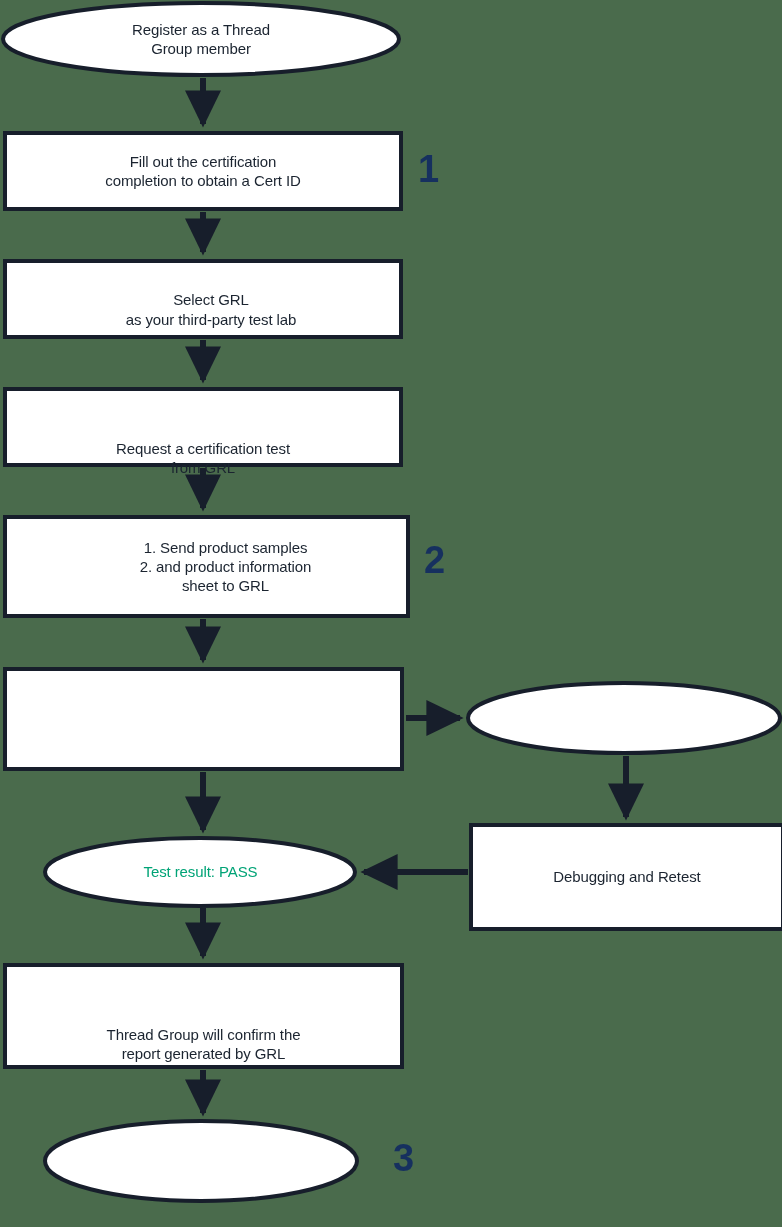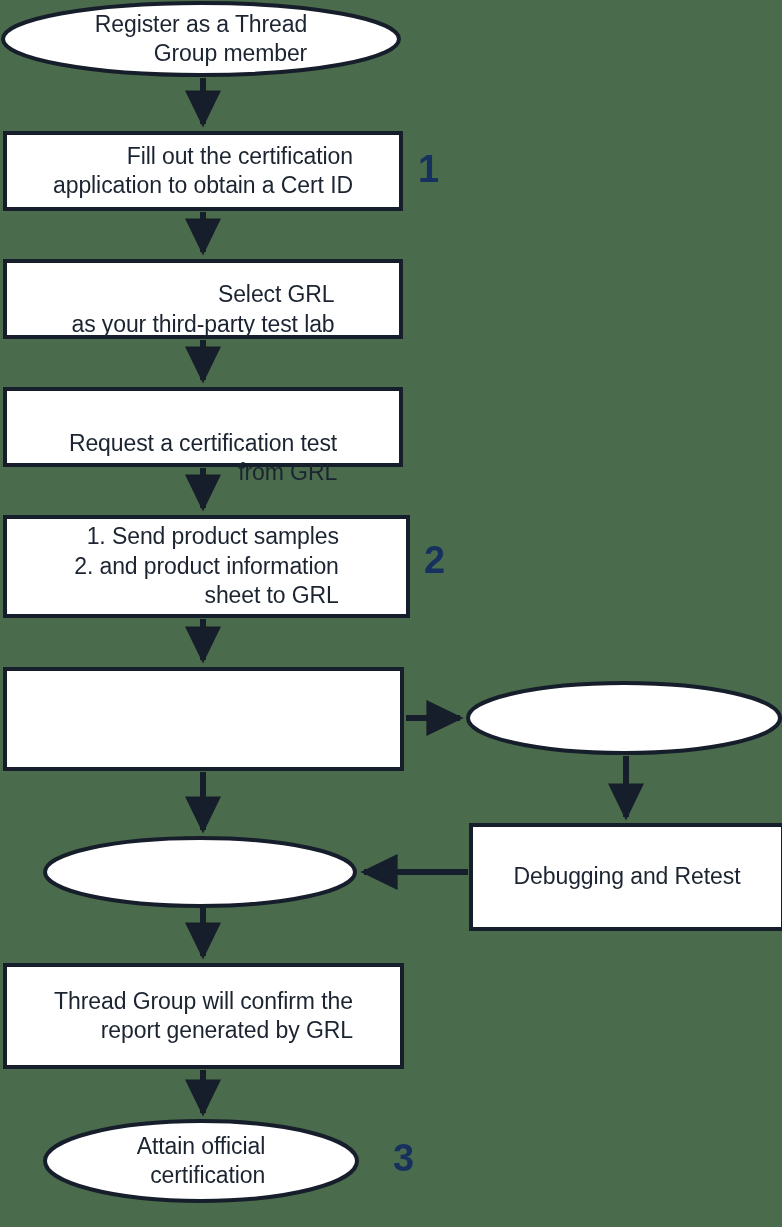--- a/index.html
+++ b/index.html
@@ -25,23 +25,23 @@
     top: 0;
     left: 0;
     width: 782px;
     height: 1227px;
   }
   .node-label {
     position: absolute;
     display: flex;
     align-items: center;
     justify-content: center;
-    text-align: right;
+    text-align: center;
     color: #1B2430;
-    font-size: 23px;
+    font-size: 15px;
     line-height: 1.28;
     letter-spacing: -0.1px;
     white-space: pre-line;
     pointer-events: none;
   }
   .node-label.pass-text { color: #00A376; }
   .node-label.fail-text { color: #ffffff; }
   .step-number {
     position: absolute;
     color: #16305F;
@@ -113,43 +113,42 @@
       <line x1="406" y1="718" x2="460" y2="718"></line>
       <line x1="626" y1="756" x2="626" y2="817"></line>
       <line x1="468" y1="872" x2="364" y2="872"></line>
     </g>
   </svg>
 
   <div class="node-label" style="left:3px; top:3px; width:396px; height:72px;">Register as a Thread
 Group member</div>
 
   <div class="node-label" style="left:4px; top:132px; width:398px; height:78px;">Fill out the certification
-application to obtain a Cert ID</div>
+completion to obtain a Cert ID</div>
 
-  <div class="node-label" style="left:4px; top:260px; width:398px; height:99px;">Select GRL
+  <div class="node-label" style="left:4px; top:260px; width:398px; height:99px;padding-left:8px;">Select GRL
 as your third-party test lab</div>
 
   <div class="node-label" style="left:4px; top:388px; width:398px; height:78px;margin-top:31px;">Request a certification test
 from GRL</div>
 
-  <div class="node-label" style="left:4px; top:516px; width:405px; height:101px;">1.   Send product samples
+  <div class="node-label" style="left:4px; top:516px; width:405px; height:101px;padding-left:19px;">1.   Send product samples
 2.   and product information
 sheet to GRL</div>
 
 
   <div class="node-label fail-text" style="left:468px; top:683px; width:312px; height:70px;">Test result: FAIL</div>
 
   <div class="node-label" style="left:470px; top:824px; width:314px; height:106px;">Debugging and Retest</div>
 
+  <div class="node-label pass-text" style="left:45px; top:838px; width:311px; height:68px;">Test result: PASS</div>
 
-  <div class="node-label" style="left:4px; top:964px; width:399px; height:104px;border-radius:23px;">Thread Group will confirm the
+  <div class="node-label" style="left:4px; top:992px; width:399px; height:104px;border-radius:23px;">Thread Group will confirm the
 report generated by GRL</div>
 
-  <div class="node-label" style="left:45px; top:1121px; width:312px; height:80px;">Attain official
-certification</div>
 
   <div class="step-number" style="left:418px; top:150px;">1</div>
   <div class="step-number" style="left:424px; top:541px;">2</div>
   <div class="step-number" style="left:393px; top:1139px;">3</div>
 
   <div class="hit" style="left:3px; top:3px; width:396px; height:72px;"></div>
   <div class="hit" style="left:4px; top:132px; width:398px; height:78px;"></div>
   <div class="hit" style="left:4px; top:260px; width:398px; height:78px;"></div>
   <div class="hit" style="left:4px; top:388px; width:398px; height:78px;"></div>
   <div class="hit" style="left:4px; top:516px; width:405px; height:101px;"></div>

